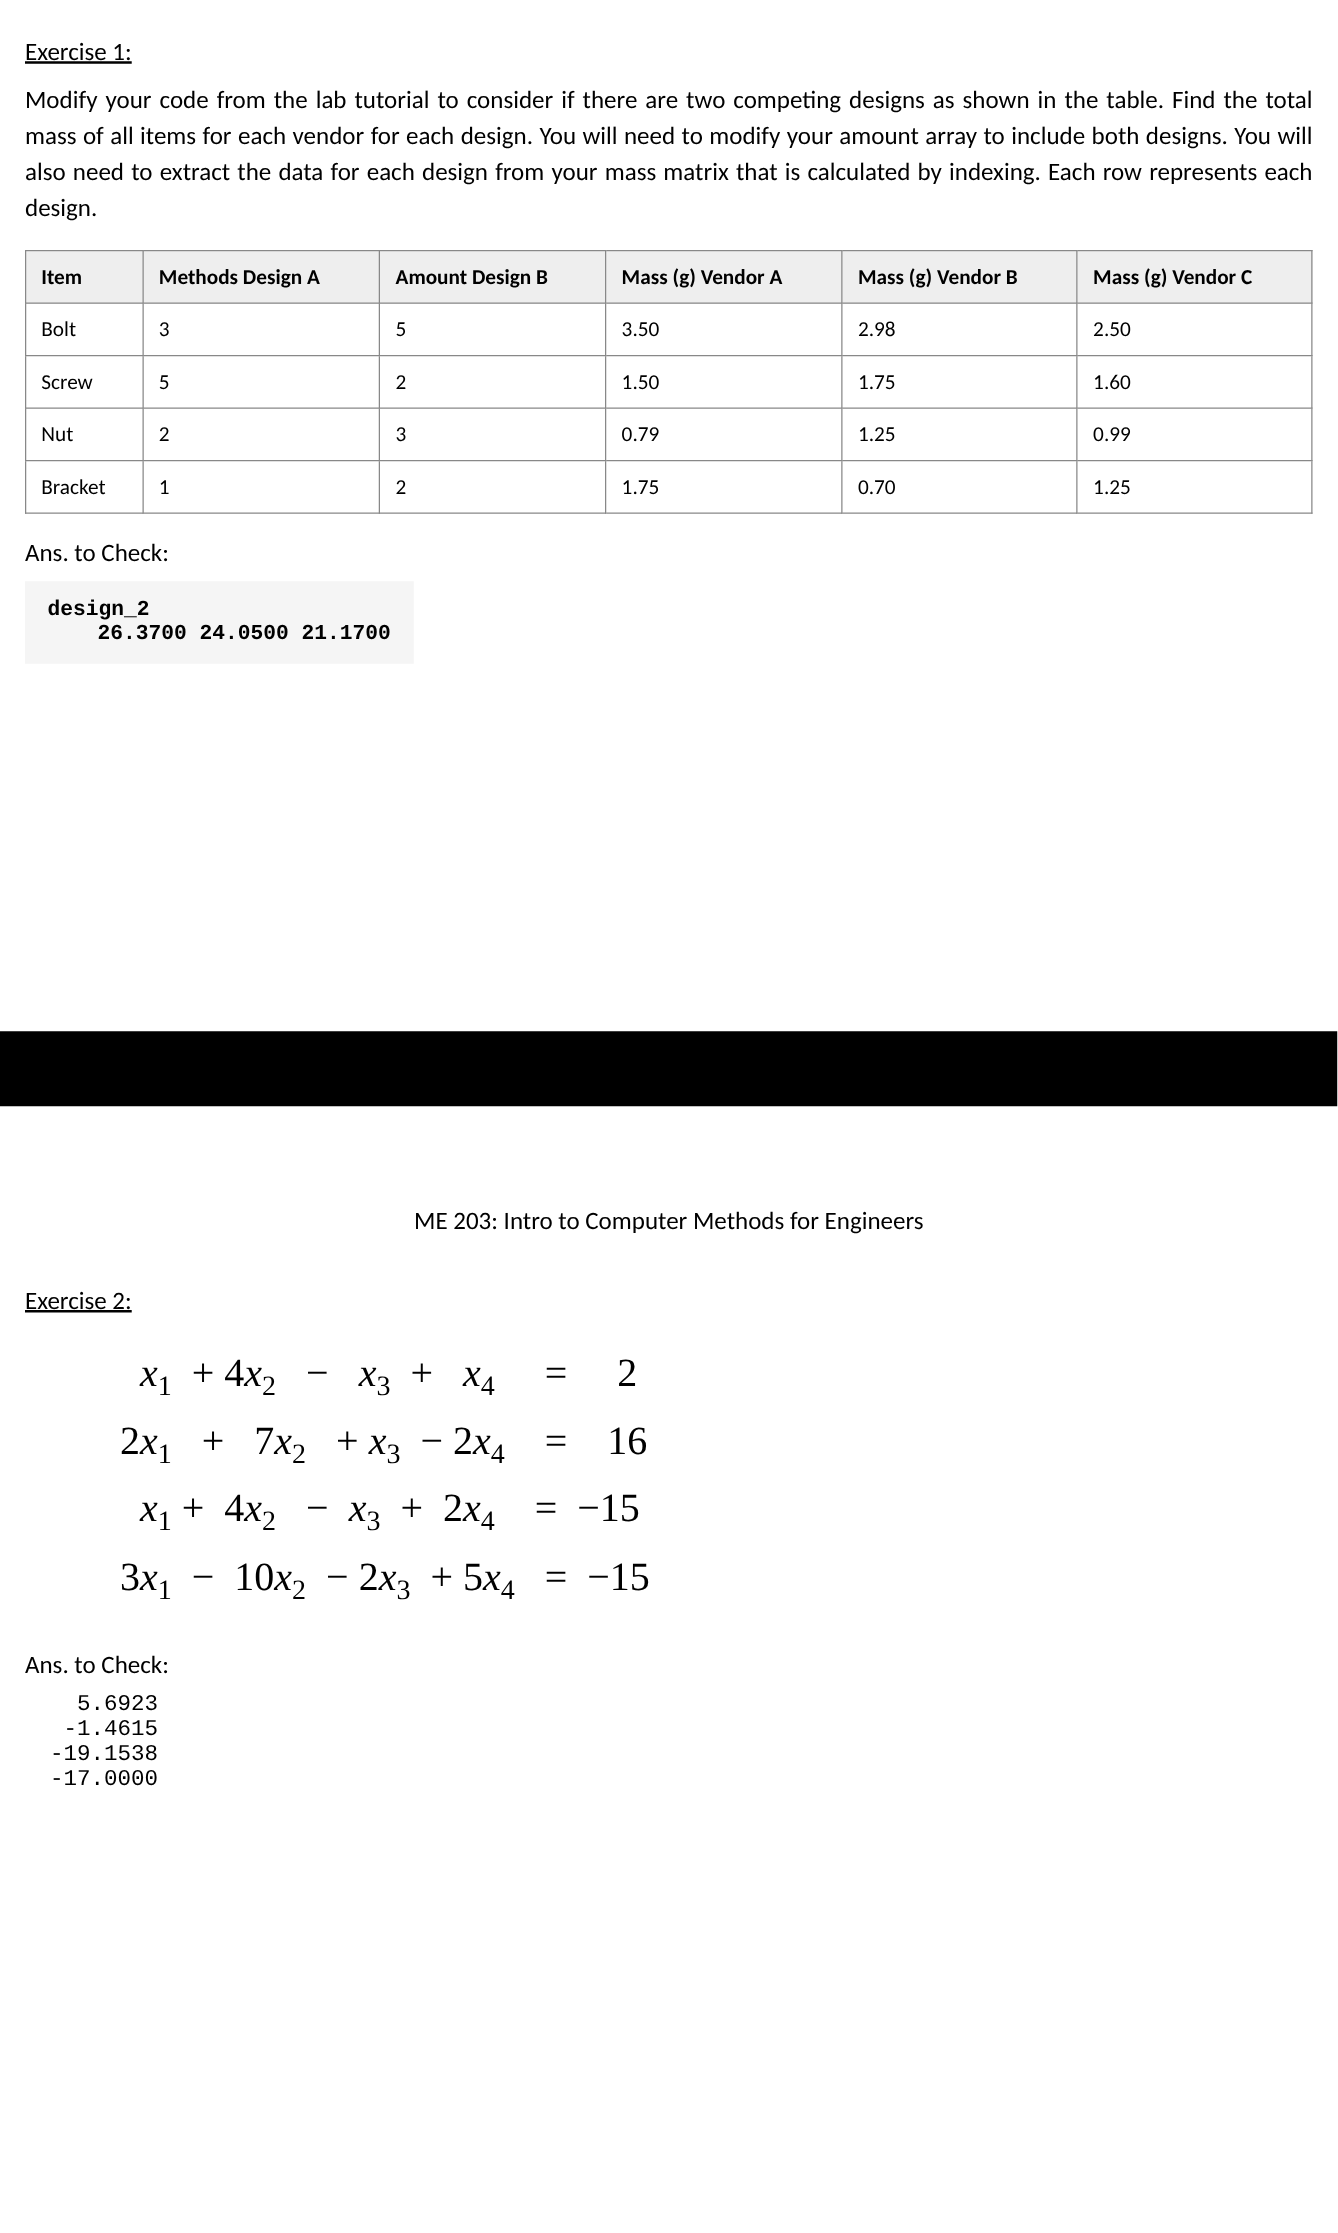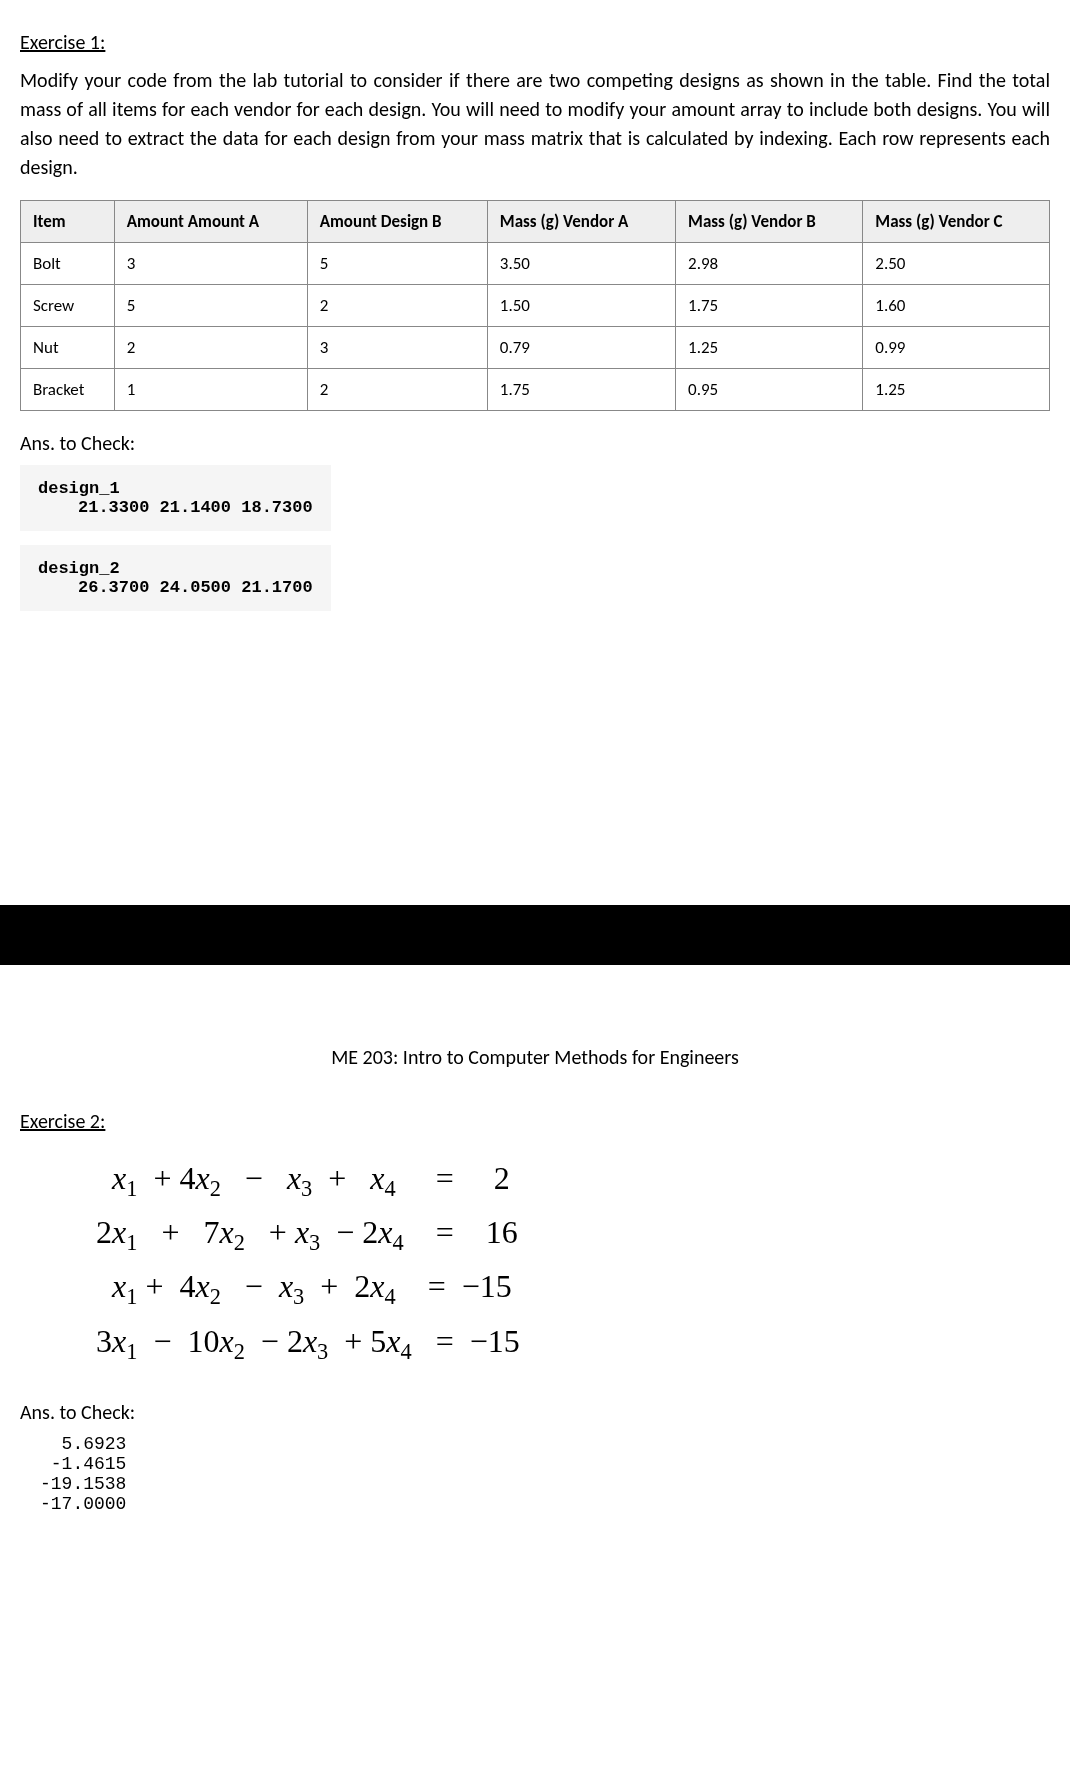--- a/index.html
+++ b/index.html
@@ -86,21 +86,21 @@
 <body>
 
 <div class="page">
   <div class="exercise-title">Exercise 1:</div>
   <div class="body-text">Modify your code from the lab tutorial to consider if there are two competing designs as shown in the table. Find the total mass of all items for each vendor for each design. You will need to modify your amount array to include both designs. You will also need to extract the data for each design from your mass matrix that is calculated by indexing.  Each row represents each design.</div>
 
   <table class="data-table">
     <thead>
       <tr>
         <th>Item</th>
-        <th>Amount Amount A</th>
+        <th>Methods Design A</th>
         <th>Amount Design B</th>
         <th>Mass (g) Vendor A</th>
         <th>Mass (g) Vendor B</th>
         <th>Mass (g) Vendor C</th>
       </tr>
     </thead>
     <tbody>
       <tr>
         <td>Bolt</td>
         <td>3</td>
@@ -123,32 +123,28 @@
         <td>3</td>
         <td>0.79</td>
         <td>1.25</td>
         <td>0.99</td>
       </tr>
       <tr>
         <td>Bracket</td>
         <td>1</td>
         <td>2</td>
         <td>1.75</td>
-        <td>0.95</td>
+        <td>0.70</td>
         <td>1.25</td>
       </tr>
     </tbody>
   </table>
 
   <div class="ans-label">Ans. to Check:</div>
 
-  <div class="code-block">
-    <div class="bold">design_1</div>
-    <div class="indent bold">21.3300 21.1400 18.7300</div>
-  </div>
 
   <div class="code-block">
     <div class="bold">design_2</div>
     <div class="indent bold">26.3700 24.0500 21.1700</div>
   </div>
 
   <div class="spacer-lg"></div>
 </div>
 
 <div class="black-bar"></div>

